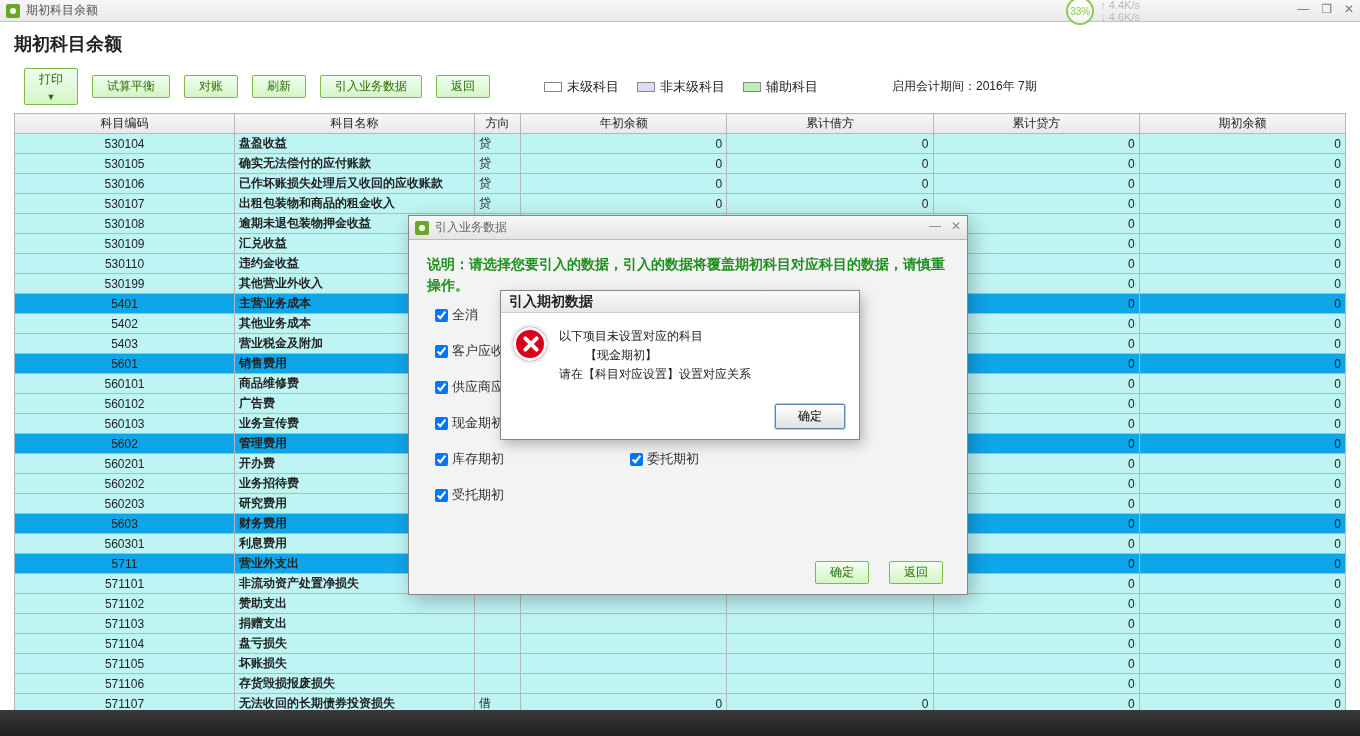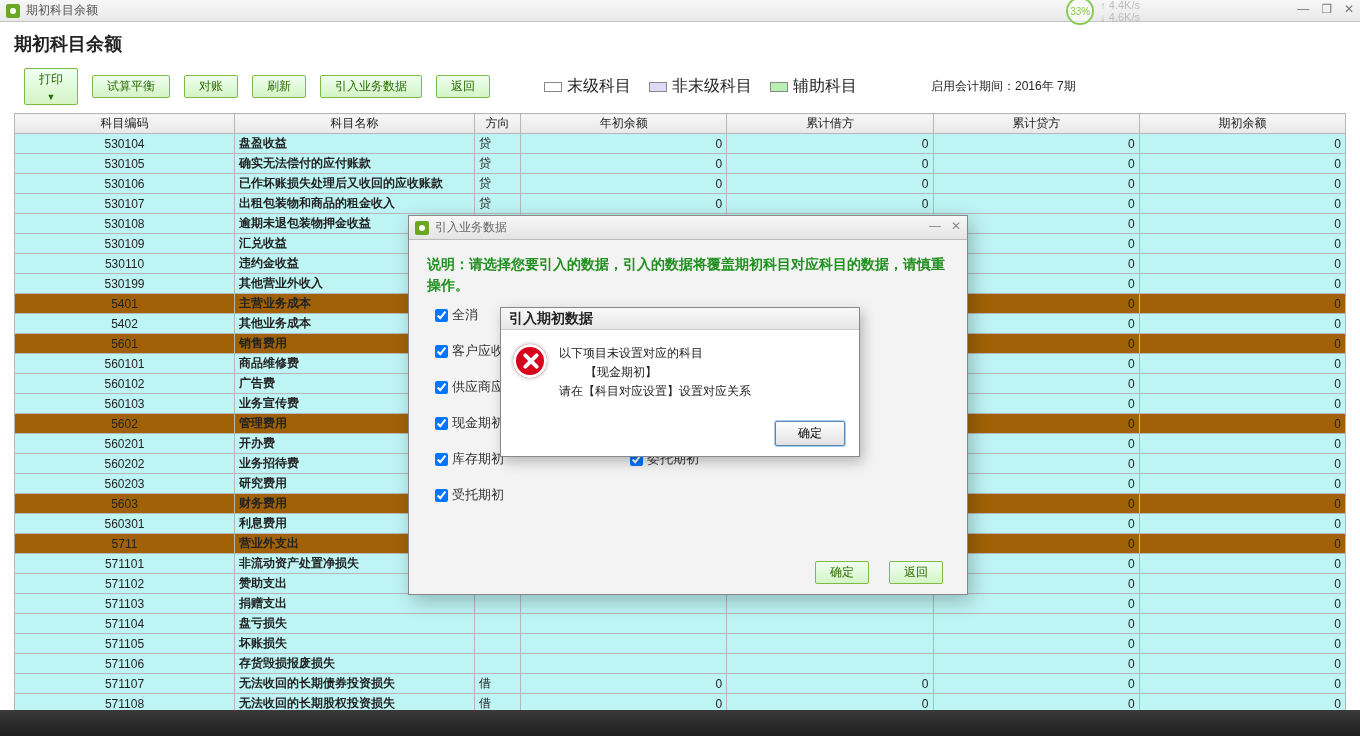--- a/index.html
+++ b/index.html
@@ -33,21 +33,21 @@
   .toolbar{
     display:flex;align-items:center;gap:14px;padding:4px 14px 8px 24px;
   }
   .btn{
     background:linear-gradient(#f0fff0,#d4f4c6);
     border:1px solid #7dbb44;border-radius:2px;padding:2px 14px;
     color:#2a6b00;cursor:pointer;font-size:12px;
     display:inline-flex;align-items:center;gap:4px;flex-direction:column;
   }
   .btn .caret{font-size:9px;}
-  .legend{display:flex;align-items:center;gap:18px;margin-left:40px;font-size:16px;}
+  .legend{display:flex;align-items:center;gap:18px;margin-left:40px;font-size:13px;}
   .leg-item{display:flex;align-items:center;gap:5px;}
   .sw{width:18px;height:10px;border:1px solid #888;}
   .sw-last{background:#fff;}
   .sw-nonlast{background:#dcdcf7;}
   .sw-aux{background:#b7f0b0;}
   .period-label{margin-left:60px;}
 
   .grid-wrap{padding:0 14px;overflow:hidden;}
   table.grid{width:100%;border-collapse:collapse;table-layout:fixed;}
   table.grid th,table.grid td{
@@ -55,21 +55,21 @@
     height:17px;font-size:12px;
   }
   table.grid th{
     background:linear-gradient(#f7f7f7,#e8e8e8);font-weight:normal;text-align:center;
   }
   td.col-code{text-align:center;}
   td.col-name{text-align:left;font-weight:bold;}
   td.col-dir{text-align:left;}
   td.col-num{text-align:right;}
   tr.row-last  {background:#bff4f4;}
-  tr.row-nl    {background:#a16207;}
+  tr.row-nl    {background:#0ea5e9;}
 
   
   .dlg{
     position:absolute;left:408px;top:215px;width:560px;height:380px;
     background:#f3f3f3;border:1px solid #888;box-shadow:4px 6px 18px rgba(0,0,0,0.25);
     z-index:10;
   }
   .dlg-titlebar{
     height:24px;background:linear-gradient(#f7f7f7,#e4e4e4);
     border-bottom:1px solid #bbb;display:flex;align-items:center;padding:0 6px;font-size:12px;color:#666;position:relative;
@@ -80,21 +80,21 @@
   .chk-grid{display:grid;grid-template-columns:1fr 1fr;row-gap:18px;column-gap:30px;max-width:360px;}
   .chk{display:flex;align-items:center;gap:4px;font-size:13px;color:#333;}
   .chk input{margin:0;}
   .dlg-footer{
     position:absolute;left:0;right:0;bottom:0;height:44px;
     display:flex;justify-content:flex-end;align-items:center;gap:20px;padding:0 24px;
   }
 
   
   .alert{
-    position:absolute;left:500px;top:307px;width:360px;height:150px;
+    position:absolute;left:500px;top:290px;width:360px;height:150px;
     background:#fff;border:1px solid #888;z-index:20;
     box-shadow:3px 5px 12px rgba(0,0,0,0.25);
   }
   .alert-titlebar{
     height:22px;background:linear-gradient(#f9f9f9,#e6e6e6);
     display:flex;align-items:center;padding:0 8px;font-size:14px;color:#222;font-weight:bold;
     border-bottom:1px solid #ccc;
   }
   .alert-body{display:flex;gap:12px;padding:14px 12px;font-size:12px;line-height:1.6;}
   .err-icon{
@@ -277,20 +277,29 @@
           </tr>
           <tr class="row-last">
             <td class="col-code">5402</td>
             <td class="col-name">其他业务成本</td>
             <td class="col-dir"></td>
             <td class="col-num"></td>
             <td class="col-num"></td>
             <td class="col-num">0</td>
             <td class="col-num">0</td>
           </tr>
+          <tr class="row-last">
+            <td class="col-code">5403</td>
+            <td class="col-name">营业税金及附加</td>
+            <td class="col-dir"></td>
+            <td class="col-num"></td>
+            <td class="col-num"></td>
+            <td class="col-num">0</td>
+            <td class="col-num">0</td>
+          </tr>
           <tr class="row-nl">
             <td class="col-code">5601</td>
             <td class="col-name">销售费用</td>
             <td class="col-dir"></td>
             <td class="col-num"></td>
             <td class="col-num"></td>
             <td class="col-num">0</td>
             <td class="col-num">0</td>
           </tr>
           <tr class="row-last">

